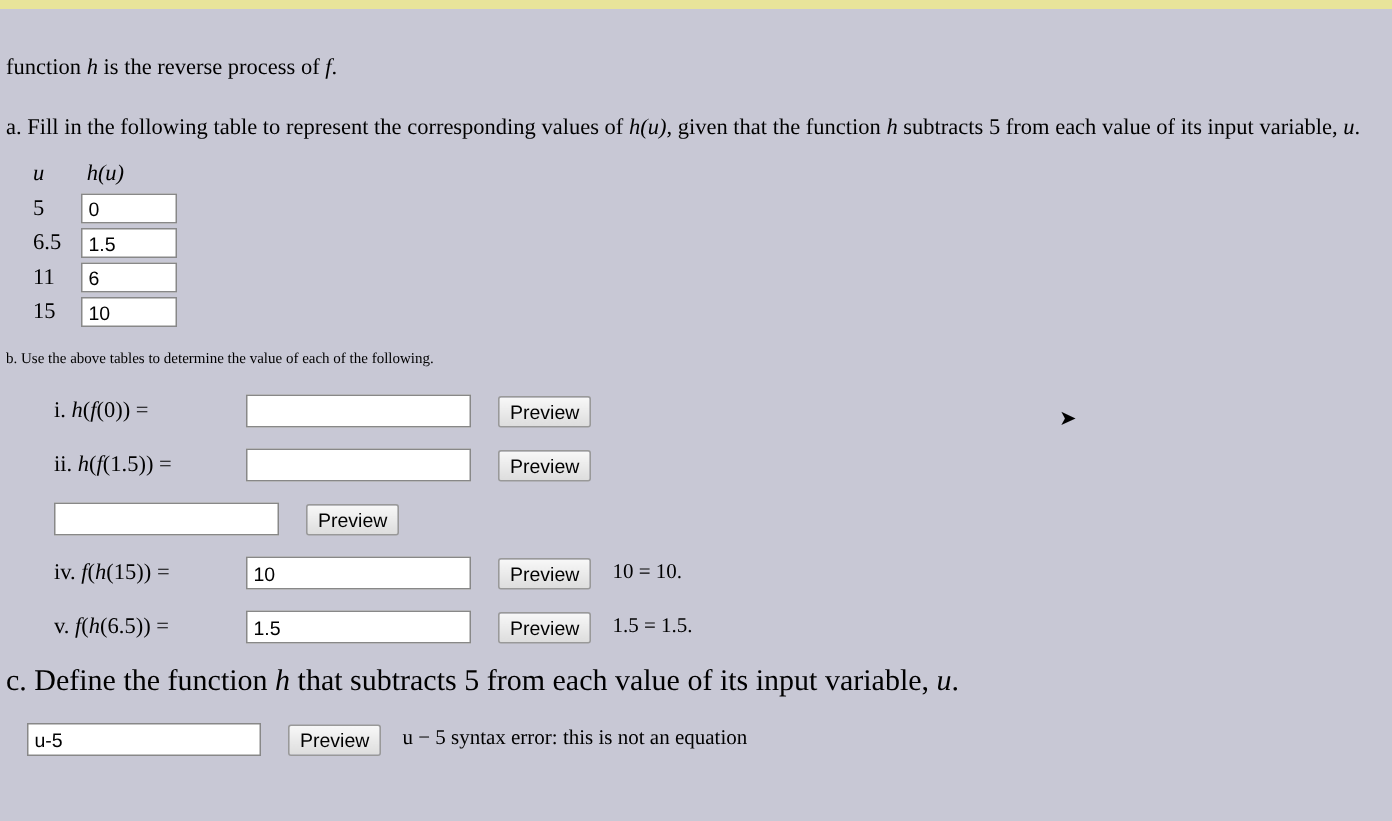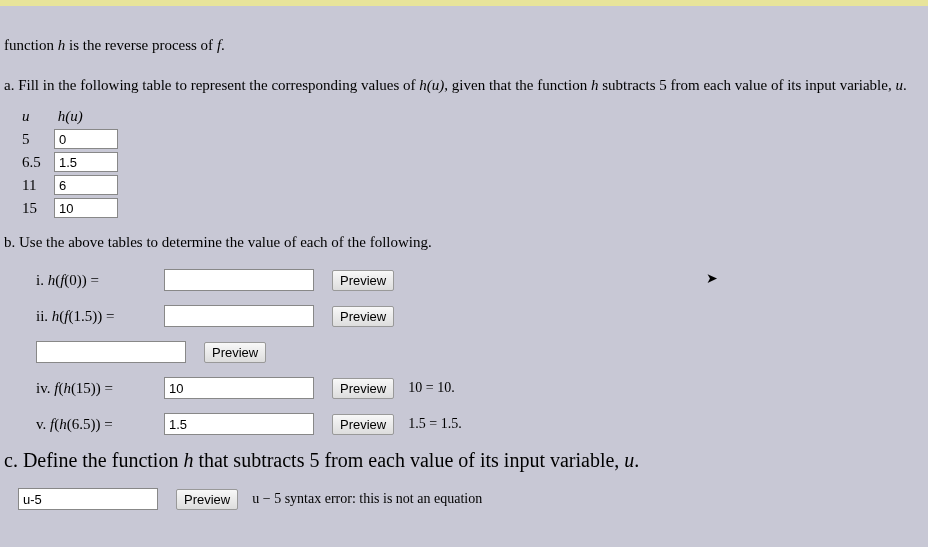--- a/index.html
+++ b/index.html
@@ -62,21 +62,21 @@
     .row-input {
       width: 64px;
       height: 20px;
       border: 1px solid #888;
       background: #fff;
       font-size: 13px;
       padding: 1px 4px;
       font-family: Arial, sans-serif;
     }
     .part-b-intro {
-      font-size: 15px;
+      font-size: 10px;
       margin-bottom: 18px;
     }
     .sub-items {
       margin-left: 32px;
     }
     .sub-item {
       display: flex;
       align-items: center;
       margin-bottom: 14px;
       font-size: 15px;
@@ -111,21 +111,21 @@
     .part-c-intro {
       font-size: 20px;
       margin-bottom: 16px;
     }
     .part-c-row {
       display: flex;
       align-items: center;
       margin-left: 14px;
     }
     .part-c-input {
-      width: 140px;
+      width: 156px;
       height: 22px;
       border: 1px solid #888;
       background: #fff;
       font-size: 13px;
       padding: 2px 4px;
       margin-right: 18px;
       font-family: Arial, sans-serif;
     }
     .error-text {
       margin-left: 14px;

